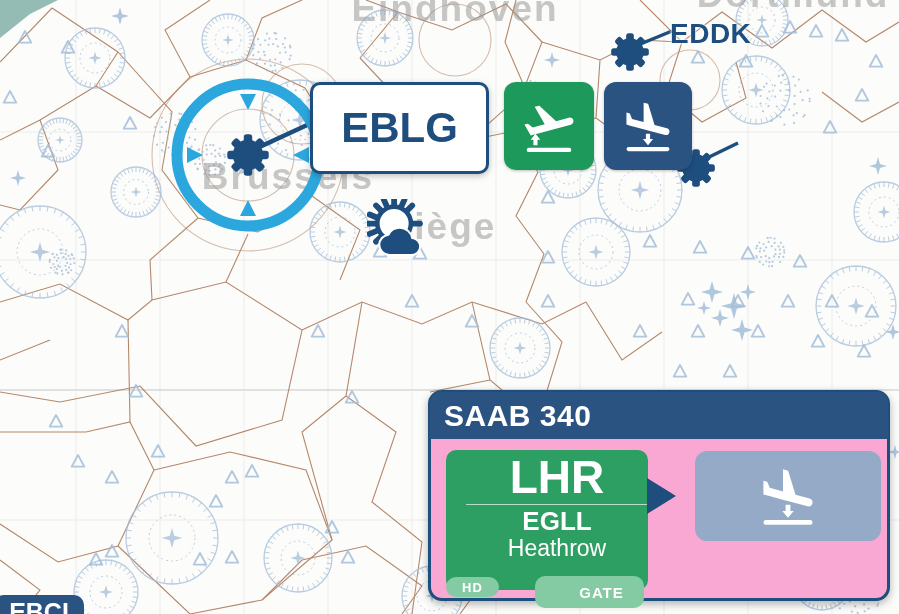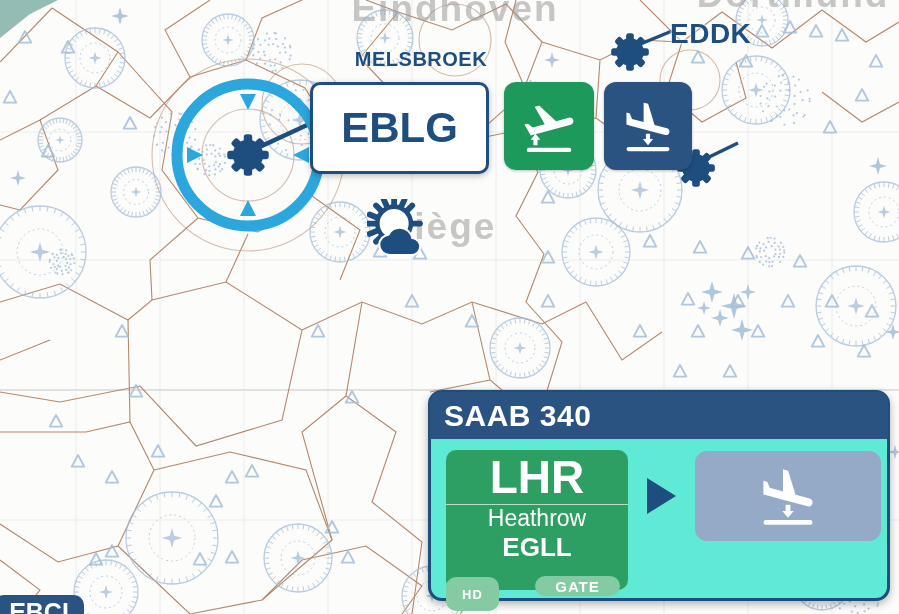--- a/index.html
+++ b/index.html
@@ -20,36 +20,36 @@
   #ebmb-box{left:310px;top:82px;width:173px;height:86px;background:#fff;z-index:4;
             border:3.5px solid #1d4e7e;border-radius:10px;box-shadow:0 2px 6px rgba(0,0,0,.25);
             display:flex;align-items:center;justify-content:center;
             font-size:42px;font-weight:bold;color:#1d4e7e;}
   .gear{z-index:3;}
   .map-btn{z-index:5;border:none;border-radius:12px;display:flex;align-items:center;
            justify-content:center;box-shadow:0 1px 3px rgba(0,0,0,.25);cursor:pointer;padding:0;}
   #btn-dep{left:504px;top:82px;width:90px;height:88px;background:#1d9a5b;}
   #btn-arr{left:604px;top:82px;width:88px;height:88px;background:#2a5382;}
   
-  #card{left:428px;top:390px;width:462px;height:211px;background:#5eead4;z-index:6;
+  #card{left:428px;top:390px;width:462px;height:211px;background:#f9a8d4;z-index:6;
         border:3px solid #1d4e7e;border-radius:14px;box-shadow:0 3px 8px rgba(0,0,0,.3);
         box-sizing:border-box;text-decoration:underline;}
   #card-header{position:absolute;left:-1px;top:-1px;right:-1px;height:47px;background:#2a5382;
                border-radius:10px 10px 0 0;display:flex;align-items:center;padding-left:14px;
                color:#fff;font-weight:bold;font-size:30px;letter-spacing:.5px;}
   #dest-box{position:absolute;left:15px;top:57px;width:182px;height:140px;background:#2e9f62;
-            border-radius:10px;color:#fff;text-align:center;overflow:hidden;}
+            border-radius:10px;color:#fff;text-align:center;overflow:hidden;padding-left:20px;}
   #dest-iata{font-size:46px;font-weight:bold;line-height:52px;margin-top:1px;}
   #dest-div{border-top:1.5px solid rgba(255,255,255,.65);margin:1px 0 0 0;}
   #dest-icao{font-size:26px;font-weight:bold;line-height:28px;margin-top:2px;}
   #dest-name{font-size:23px;line-height:26px;}
   .badge{position:absolute;background:#84cba3;color:#fff;font-weight:bold;border-radius:10px;
          display:flex;align-items:center;justify-content:center;letter-spacing:1px;}
-  #badge-hd{left:15px;top:184px;width:53px;height:34px;font-size:13px;}
-  #badge-gate{left:104px;top:183px;width:85px;height:20px;font-size:15px;}
+  #badge-hd{left:15px;top:184px;width:53px;height:20px;font-size:13px;}
+  #badge-gate{left:104px;top:183px;width:85px;height:32px;font-size:15px;padding-left:24px;}
   #card-arrow{position:absolute;left:216px;top:85px;width:0;height:0;
               border-left:29px solid #1d4e7e;border-top:18px solid transparent;
               border-bottom:18px solid transparent;}
   #status-box{position:absolute;left:264px;top:58px;width:186px;height:90px;background:#94aac6;
               border-radius:12px;display:flex;align-items:center;justify-content:center;}
   
   #ebci-pill{left:-6px;top:595px;width:90px;height:38px;background:#2a5382;z-index:6;
              border-radius:10px;color:#fff;font-weight:bold;font-size:25px;display:flex;
              align-items:flex-start;justify-content:center;padding-top:3px;box-sizing:border-box;}
   #teal-corner{left:-18px;top:602px;width:48px;height:46px;background:#8ab4ad;z-index:5;
@@ -1622,20 +1622,21 @@
         <path d="M0 -1 L.22 -.22 L1 0 L.22 .22 L0 1 L-.22 .22 L-1 0 L-.22 -.22 Z" transform="translate(893,332) scale(8)" fill="#a3bdd8" opacity="0.85"></path>
         <path d="M0 -1 L.22 -.22 L1 0 L.22 .22 L0 1 L-.22 .22 L-1 0 L-.22 -.22 Z" transform="translate(635,482) scale(9)" fill="#a3bdd8" opacity="0.85"></path>
         <path d="M0 -1 L.22 -.22 L1 0 L.22 .22 L0 1 L-.22 .22 L-1 0 L-.22 -.22 Z" transform="translate(18,178) scale(8)" fill="#a3bdd8" opacity="0.85"></path>
         <path d="M0 -1 L.22 -.22 L1 0 L.22 .22 L0 1 L-.22 .22 L-1 0 L-.22 -.22 Z" transform="translate(895,452) scale(7)" fill="#a3bdd8" opacity="0.85"></path>
         <path d="M0 -1 L.22 -.22 L1 0 L.22 .22 L0 1 L-.22 .22 L-1 0 L-.22 -.22 Z" transform="translate(552,60) scale(8)" fill="#a3bdd8" opacity="0.85"></path>
       </g>
     </svg>
 
   <div class="city" style="left:340px;top:-12px;width:230px;">Eindhoven</div>
   <div class="city" style="left:668px;top:-26px;width:250px;">Dortmund</div>
+  <div class="city" style="left:148px;top:156px;width:280px;">Brussels</div>
   <div class="city" style="left:383px;top:206px;width:120px;">Liège</div>
 
   <svg id="callouts" viewBox="0 0 899 614">
     <line x1="253" y1="150" x2="318" y2="120" stroke="#1d4e7e" stroke-width="4.5"></line>
     <line x1="638" y1="45" x2="672" y2="31" stroke="#1d4e7e" stroke-width="3.5"></line>
     <line x1="705" y1="159" x2="738" y2="143" stroke="#1d4e7e" stroke-width="3.5"></line>
   </svg>
 
   <svg id="sel-ring" class="abs" width="154" height="154" viewBox="0 0 154 154">
     <circle cx="77" cy="77" r="71" fill="none" stroke="#2ba7dd" stroke-width="11"></circle>
@@ -1644,21 +1645,20 @@
       <polygon points="69,138 85,138 77,122"></polygon>
       <polygon points="16,69 16,85 32,77"></polygon>
       <polygon points="138,69 138,85 122,77"></polygon>
     </g>
   </svg>
 
   <svg class="abs gear" style="left:226px;top:133px;" width="44" height="44">
       <use href="#sym-gear"></use>
     </svg>
 
-  <div class="abs" id="melsbroek">MELSBROEK</div>
   <div class="abs" id="ebmb-box">EBLG</div>
 
   <button class="abs map-btn" id="btn-dep">
     <svg width="58" height="58">
         <use href="#sym-takeoff"></use>
       </svg>
   </button>
   <button class="abs map-btn" id="btn-arr">
     <svg width="56" height="56">
         <use href="#sym-landing"></use>
@@ -1681,22 +1681,22 @@
   <div class="abs" id="teal-corner"></div>
   <div class="abs" id="ebci-pill">EBCI</div>
 
   <div class="abs" id="card">
     <div id="card-header">
       <span>SAAB 340</span>
     </div>
     <div id="dest-box">
       <div id="dest-iata">LHR</div>
       <div id="dest-div"></div>
+      <div id="dest-icao">EGLL</div>
       <div id="dest-name">Heathrow</div>
-      <div id="dest-icao">EGLL</div>
     </div>
     <div class="badge" id="badge-hd">HD</div>
     <div class="badge" id="badge-gate">GATE</div>
     <div id="card-arrow"></div>
     <div id="status-box">
       <svg width="64" height="64">
           <use href="#sym-landing"></use>
         </svg>
     </div>
   </div>

